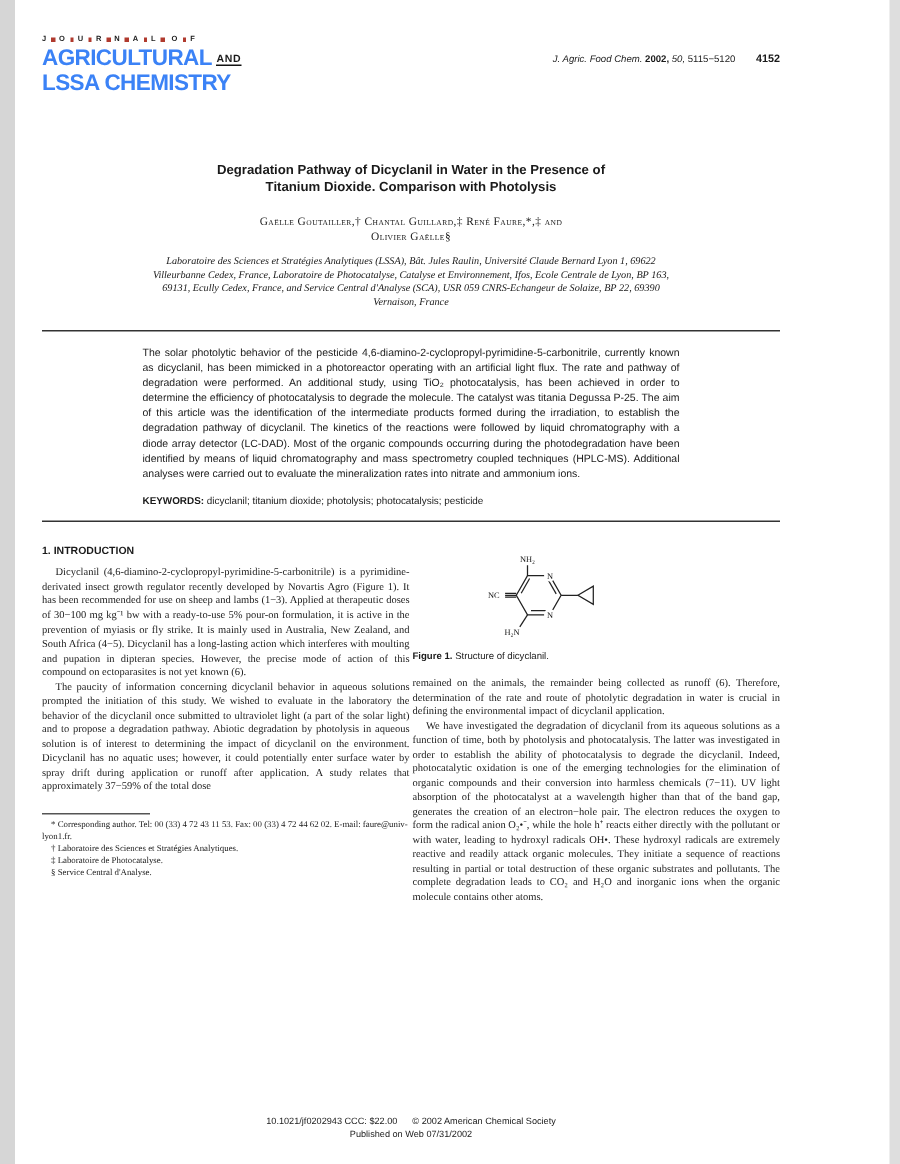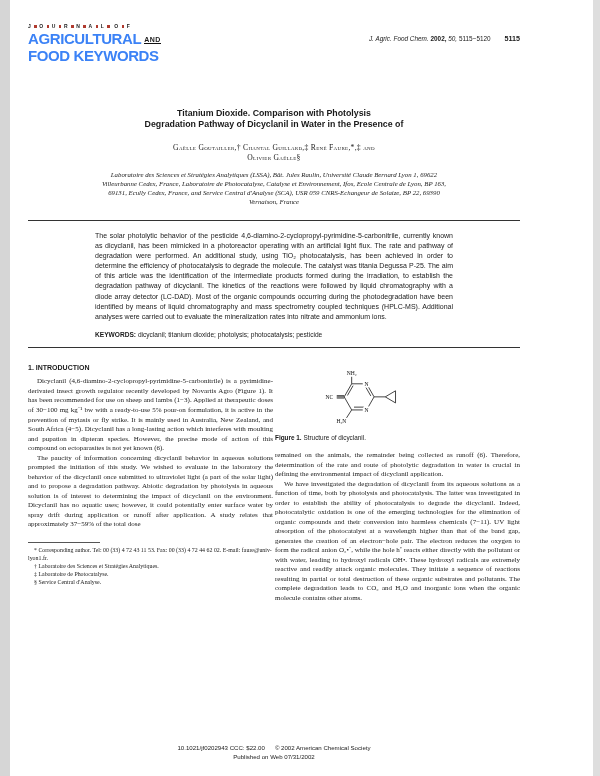--- a/index.html
+++ b/index.html
@@ -91,34 +91,34 @@
           <span class="jl">R</span>
           <span class="jl">N</span>
           <span class="jl">A</span>
           <span class="jl">L</span>
           <span class="jl">O</span>
           <span class="jl">F</span>
         </div>
         <div>
           <span class="logo-big">AGRICULTURAL</span><span class="logo-and">AND</span>
         </div>
-        <div class="logo-big">FOOD KEYWORDS</div>
+        <div class="logo-big">LSSA CHEMISTRY</div>
       </div>
       <div class="citation">
         <span class="it">J. Agric. Food Chem.</span>
         <span class="bd">2002,</span>
         <span class="it">50,</span>
         <span>5115−5120</span>
-        <span class="pageno">5115</span>
+        <span class="pageno">4152</span>
       </div>
     </div>
 
     <div class="title">
+      <div>Degradation Pathway of Dicyclanil in Water in the Presence of</div>
       <div>Titanium Dioxide. Comparison with Photolysis</div>
-      <div>Degradation Pathway of Dicyclanil in Water in the Presence of</div>
     </div>
     <div class="authors">
       <div>Gaëlle Goutailler,† Chantal Guillard,‡ René Faure,*,‡ and</div>
       <div>Olivier Gaëlle§</div>
     </div>
     <div class="affiliations">Laboratoire des Sciences et Stratégies Analytiques (LSSA), Bât. Jules Raulin, Université Claude Bernard Lyon 1, 69622 Villeurbanne Cedex, France, Laboratoire de Photocatalyse, Catalyse et Environnement, Ifos, Ecole Centrale de Lyon, BP 163, 69131, Ecully Cedex, France, and Service Central d'Analyse (SCA), USR 059 CNRS-Echangeur de Solaize, BP 22, 69390 Vernaison, France</div>
 
     <div class="rule rule-top"></div>
     <p class="abstract">The solar photolytic behavior of the pesticide 4,6-diamino-2-cyclopropyl-pyrimidine-5-carbonitrile, currently known as dicyclanil, has been mimicked in a photoreactor operating with an artificial light flux. The rate and pathway of degradation were performed. An additional study, using TiO₂ photocatalysis, has been achieved in order to determine the efficiency of photocatalysis to degrade the molecule. The catalyst was titania Degussa P-25. The aim of this article was the identification of the intermediate products formed during the irradiation, to establish the degradation pathway of dicyclanil. The kinetics of the reactions were followed by liquid chromatography with a diode array detector (LC-DAD). Most of the organic compounds occurring during the photodegradation have been identified by means of liquid chromatography and mass spectrometry coupled techniques (HPLC-MS). Additional analyses were carried out to evaluate the mineralization rates into nitrate and ammonium ions.</p>
     <p class="keywords">

